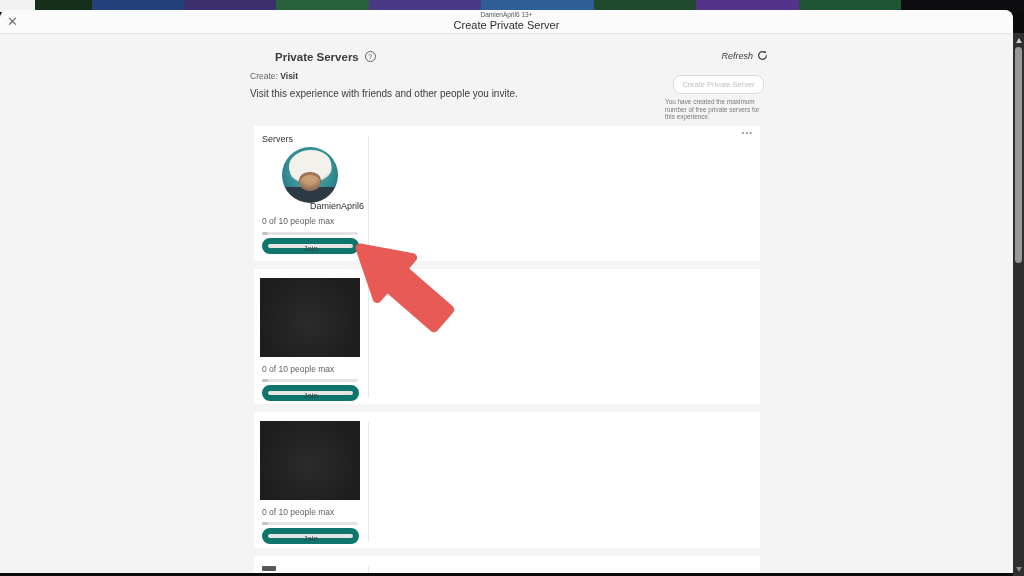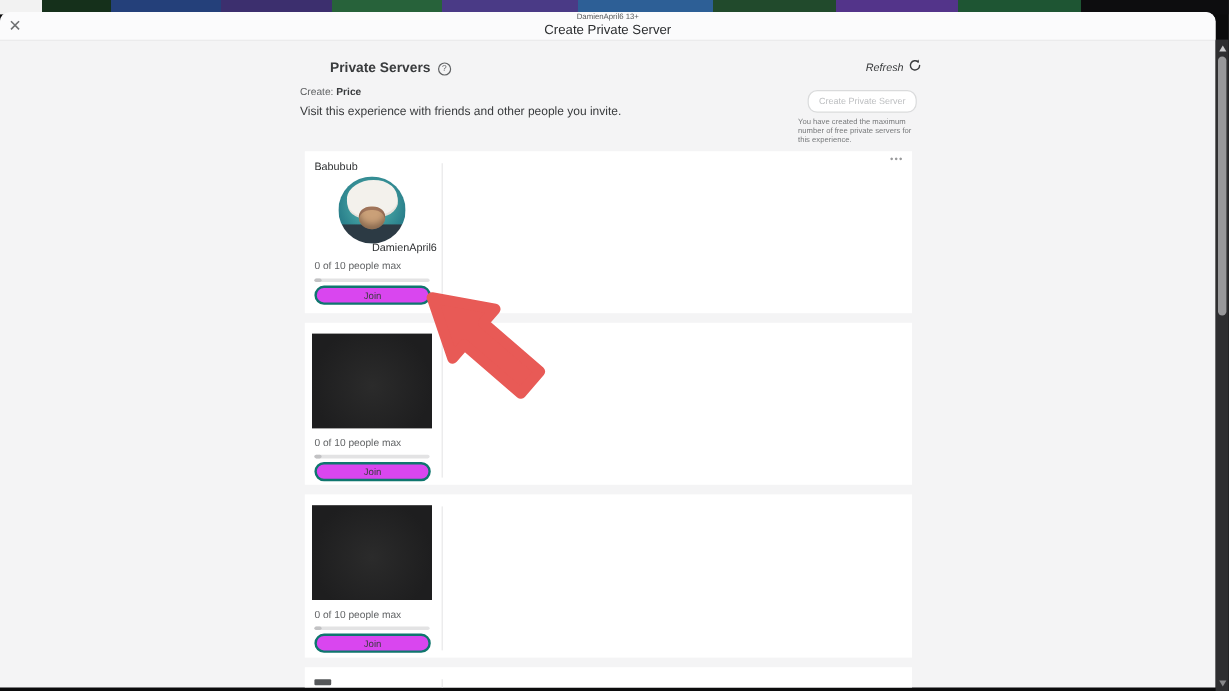--- a/index.html
+++ b/index.html
@@ -21,21 +21,21 @@
   .close-x { position:absolute; left:7px; top:4px; font-size:13px; line-height:16px;
     color:#6f7173; cursor:pointer; }
   .title-stack { position:absolute; left:0; right:0; top:1px; text-align:center; }
   .hdr-sub { font-size:6.5px; line-height:8px; color:#55585a; }
   .hdr-title { font-size:11px; line-height:13px; color:#2c2e30; }
 
   .modal-body { position:absolute; left:0; top:25px; right:0; bottom:0; }
 
   
   .head-left { position:absolute; left:250px; top:16px; width:420px; }
-  .h-line { display:flex; align-items:flex-end;padding-left:25px; }
+  .h-line { display:flex; align-items:flex-start;padding-left:25px; }
   .heading { font-size:11.5px; font-weight:bold; color:#393b3d; }
   .help-circ { display:inline-flex; align-items:center; justify-content:center;
     width:11px; height:11px; border:1px solid #606264; border-radius:50%;
     font-size:7px; color:#606264; margin-left:6px; cursor:pointer; }
   .price-line { margin-top:8px; font-size:8.5px; color:#606264; }
   .price-line b { color:#393b3d; }
   .desc-line { margin-top:7px; font-size:10px; color:#393b3d; }
 
   
   .head-right { position:absolute; left:665px; top:12px; width:103px; }
@@ -65,22 +65,22 @@
     box-shadow:0 2px 0 0 #e4e1da; }
   .avatar::after { content:""; position:absolute; left:17px; top:25px; width:22px; height:19px;
     background:#caa078; border-radius:46% 46% 50% 50%;
     box-shadow:inset 0 -4px 5px rgba(60,40,30,.45), inset 0 3px 0 rgba(90,40,40,.35); }
   .srv-owner { position:absolute; left:8px; top:75px; font-size:9px; color:#2e3032;margin-left:48px; }
   .srv-cap { position:absolute; left:8px; font-size:8.5px; color:#606264; }
   .progress { position:absolute; left:8px; width:96px; height:3px; background:#e3e3e4;
     border-radius:2px; }
   .progress::before { content:""; position:absolute; left:0; top:0; width:6px; height:3px;
     background:#c2c2c4; border-radius:2px; }
-  .join-btn { position:absolute; left:8px; width:97px; height:16px; background:#d946ef;
-    border:2px solid #0f766e; border-radius:9px; font-size:8px; color:#393b3d;
+  .join-btn { position:absolute; left:8px; width:97px; height:16px; background:#e5e5e5;
+    border:6px solid #0f766e; border-radius:9px; font-size:8px; color:#393b3d;
     font-family:inherit; cursor:pointer; }
 
   .card-1 { height:135px; }
   .card-1 .srv-cap { top:90px; } .card-1 .progress { top:106px; } .card-1 .join-btn { top:112px; }
 
   .card-r { height:135px; }
   .thumb-redacted { position:absolute; left:6px; top:9px; width:100px; height:79px;
     background:radial-gradient(circle at 50% 55%, #2b2b2b, #1e1e1f 75%); }
   .card-r .srv-cap { top:95px; } .card-r .progress { top:110px; } .card-r .join-btn { top:116px; }
   .card-3 { height:136px; }
@@ -124,21 +124,21 @@
 
     <div class="modal-body">
 
       <div class="head-left">
         <div class="h-line">
           <span class="heading">Private Servers</span>
           <span class="help-circ">?</span>
         </div>
         <div class="price-line">
           <span>Create:</span>
-          <b>Price</b>
+          <b>Visit</b>
         </div>
         <div class="desc-line">Visit this experience with friends and other people you invite.</div>
       </div>
 
       <div class="head-right">
         <div class="refresh-row">
           <span class="refresh-label">Refresh</span>
           <span>
             <svg width="11" height="11" viewBox="0 0 12 12">
               <path d="M10.2 6a4.2 4.2 0 1 1 -1.3 -3.05" fill="none" stroke="#393b3d" stroke-width="1.3" stroke-linecap="round"></path>
@@ -147,21 +147,21 @@
           </span>
         </div>
         <button class="create-btn" aria-disabled="true">Create Private Server</button>
         <div class="create-note">You have created the maximum number of free private servers for this experience.</div>
       </div>
 
       <div class="cards">
 
         <div class="card card-1">
           <div class="card-left">
-            <div class="srv-name">Babubub</div>
+            <div class="srv-name">Servers</div>
             <div class="avatar"></div>
             <div class="srv-owner">DamienApril6</div>
             <div class="srv-cap">0 of 10 people max</div>
             <div class="progress"></div>
             <button class="join-btn">Join</button>
           </div>
           <div class="vdiv"></div>
           <div class="menu-dots">•••</div>
         </div>
 

